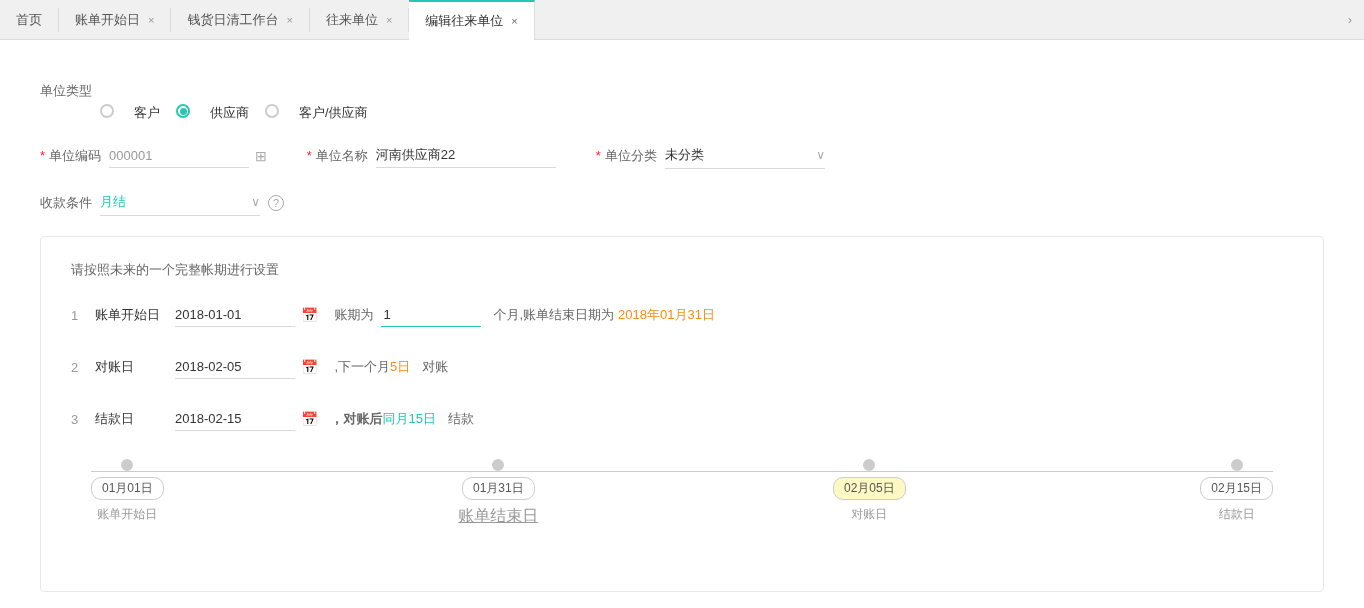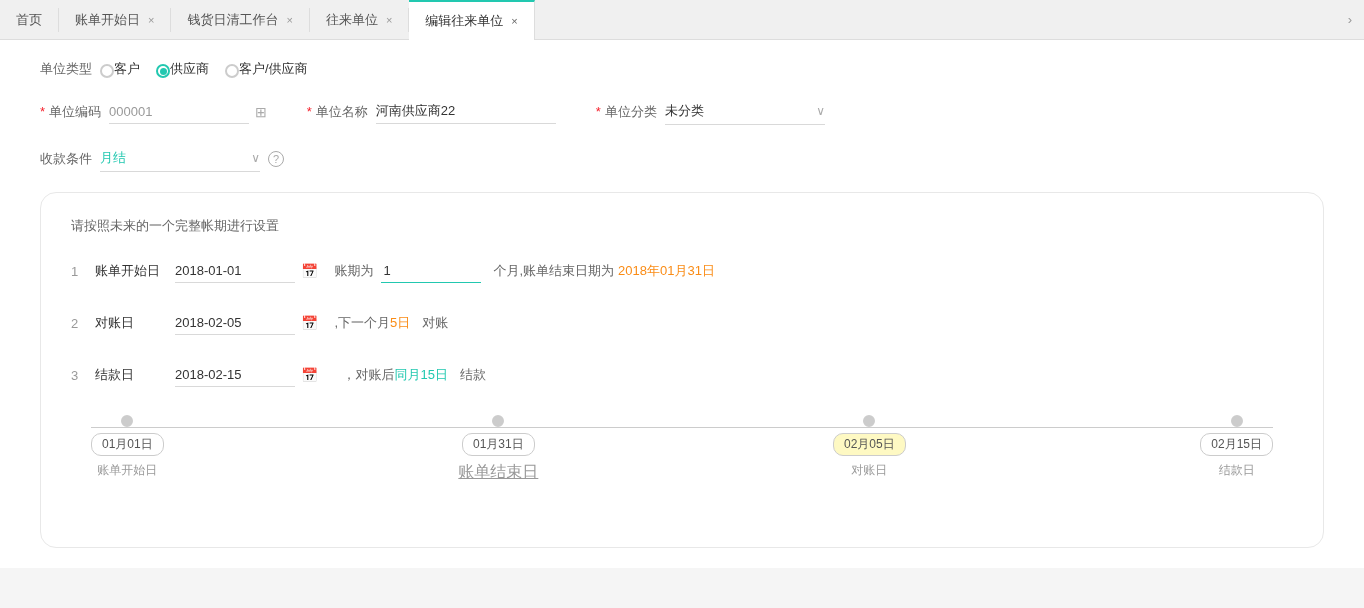--- a/index.html
+++ b/index.html
@@ -68,23 +68,24 @@
     }
 
     
     .radio-group {
       display: flex;
       align-items: center;
       gap: 16px;
     }
     .radio-item {
       display: flex;
-      align-items: flex-end;
-      cursor: pointer;
-      gap: 0;
+      align-items: flex-start;
+      cursor: pointer;
+      gap: 20px;
+      margin-top: 44px;
     }
     .radio-circle {
       width: 14px;
       height: 14px;
       border-radius: 50%;
       border: 2px solid #ccc;
       display: flex;
       align-items: center;
       justify-content: center;
     }
@@ -157,21 +158,21 @@
       align-items: center;
       justify-content: center;
       font-size: 11px;
       cursor: pointer;
       margin-left: 8px;
     }
 
     
     .period-box {
       border: 1px solid #e8e8e8;
-      border-radius: 16px;
+      border-radius: 4px;
       padding: 24px 30px;
       margin-bottom: 0;
     }
     .period-box-title {
       font-size: 13px;
       color: #666;
       margin-bottom: 24px;
     }
 
     .period-row {
@@ -326,21 +327,21 @@
       <span class="period-desc" style="margin-left:16px;">,下一个月</span>
         <span class="highlight-orange">5日</span>
         <span class="period-desc"> 对账</span>
     </div>
 
     <div class="period-row" style="margin-bottom:8px;">
       <span class="period-num">3</span>
       <span class="period-row-label">结款日</span>
       <input class="period-date-input" value="2018-02-15" style="">
       <span class="calendar-icon">📅</span>
-      <span class="period-desc" style="margin-left:24px;">，对账后 </span>
+      <span class="period-desc" style="margin-left:12px;font-weight:bold;">，对账后 </span>
         <span class="highlight-teal">同月15日</span>
         <span class="period-desc"> 结款</span>
     </div>
 
     <div class="preview-section">
 
       <div style="position:relative; padding: 0 20px 40px 20px;">
 
         <div style="position:absolute; top:12px; left:20px; right:20px; height:1px; background:#ccc;"></div>
 

